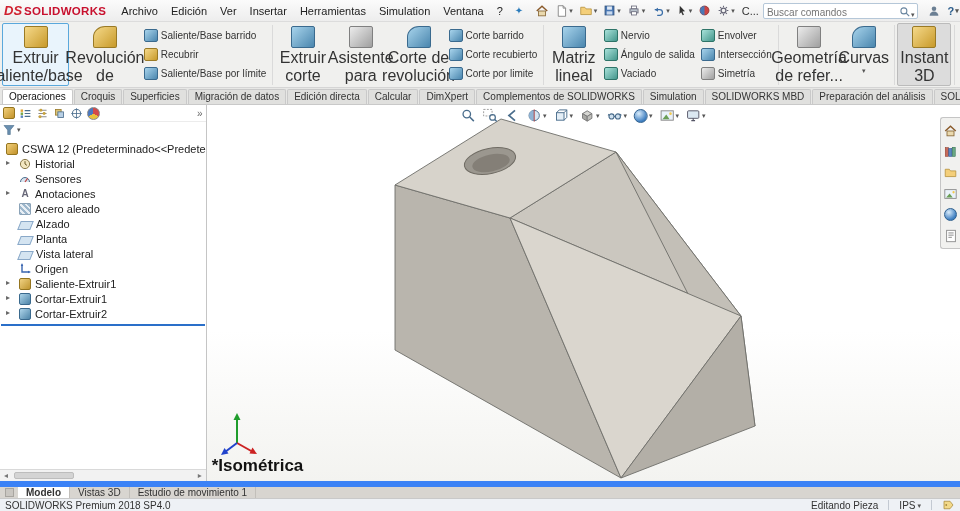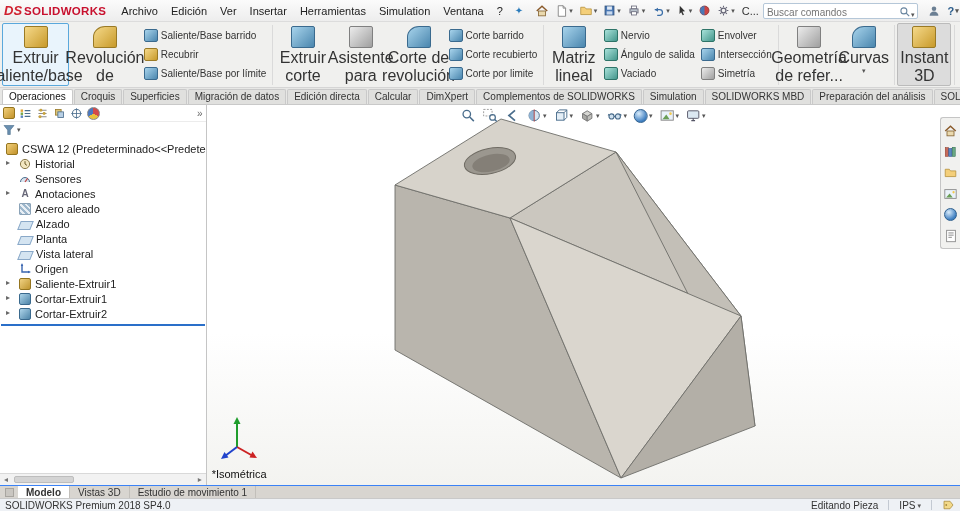--- a/index.html
+++ b/index.html
@@ -81,26 +81,26 @@
 .strack{flex:1;height:100%;position:relative}
 .sthumb{position:absolute;left:2px;top:2px;bottom:2px;width:60px;background:#d4d4d4;border:1px solid #bdbdbd;border-radius:2px}
 
 
 .viewport{flex:1;position:relative;background:linear-gradient(#ffffff 60%,#f3f3f0)}
 .hud{position:absolute;top:1px;left:50%;transform:translateX(-50%);display:flex;align-items:center;gap:5px;padding:1px 4px;z-index:3}
 .hudbtn{display:flex;align-items:center;gap:1px;padding:1px;border-radius:2px}
 .ball{width:14px;height:14px;border-radius:50%;background:radial-gradient(circle at 35% 30%,#d9ecfb,#3f7fc1 70%);border:1px solid #30618f}
 .modelsvg{position:absolute;inset:0;z-index:1}
 .triad{position:absolute;left:12px;bottom:22px;z-index:2}
-.viewlabel{position:absolute;left:5px;bottom:5px;font-weight:normal;font-size:11px;color:#111;z-index:2}
+.viewlabel{position:absolute;left:5px;bottom:5px;font-weight:bold;font-size:17px;color:#111;z-index:2}
 .taskpane{position:absolute;right:0;top:12px;width:20px;background:#f1f1ef;border:1px solid #c5c5c5;border-right:none;border-radius:3px 0 0 3px;display:flex;flex-direction:column;align-items:center;gap:6px;padding:5px 0;z-index:3}
 .tpbtn{width:16px;height:15px;display:flex;align-items:center;justify-content:center}
 
 
-.doctabs{flex:0 0 13px;background:#d8d5d0;display:flex;align-items:stretch;font-size:10px;border-top:1px solid #3b82f6}
+.doctabs{flex:0 0 13px;background:#d8d5d0;display:flex;align-items:stretch;font-size:10px;border-top:6px solid #3b82f6}
 .dticon{width:18px;display:flex;align-items:center;justify-content:center}
 .dtab{padding:0 8px;display:flex;align-items:center;border-right:1px solid #c2bfba;color:#333;white-space:nowrap}
 .dtab.active{background:#fff;font-weight:bold}
 .statusbar{flex:0 0 13px;background:#eef1f5;border-top:1px solid #c9c9c9;display:flex;align-items:center;font-size:10px;color:#333;padding:0 5px;gap:12px}
 .st-right{margin-left:auto;display:flex;align-items:center;gap:10px}
 .st-sep{width:1px;height:10px;background:#c3c9d2}
 .units{display:flex;align-items:center;gap:2px}
 </style>
 </head>
 <body>

